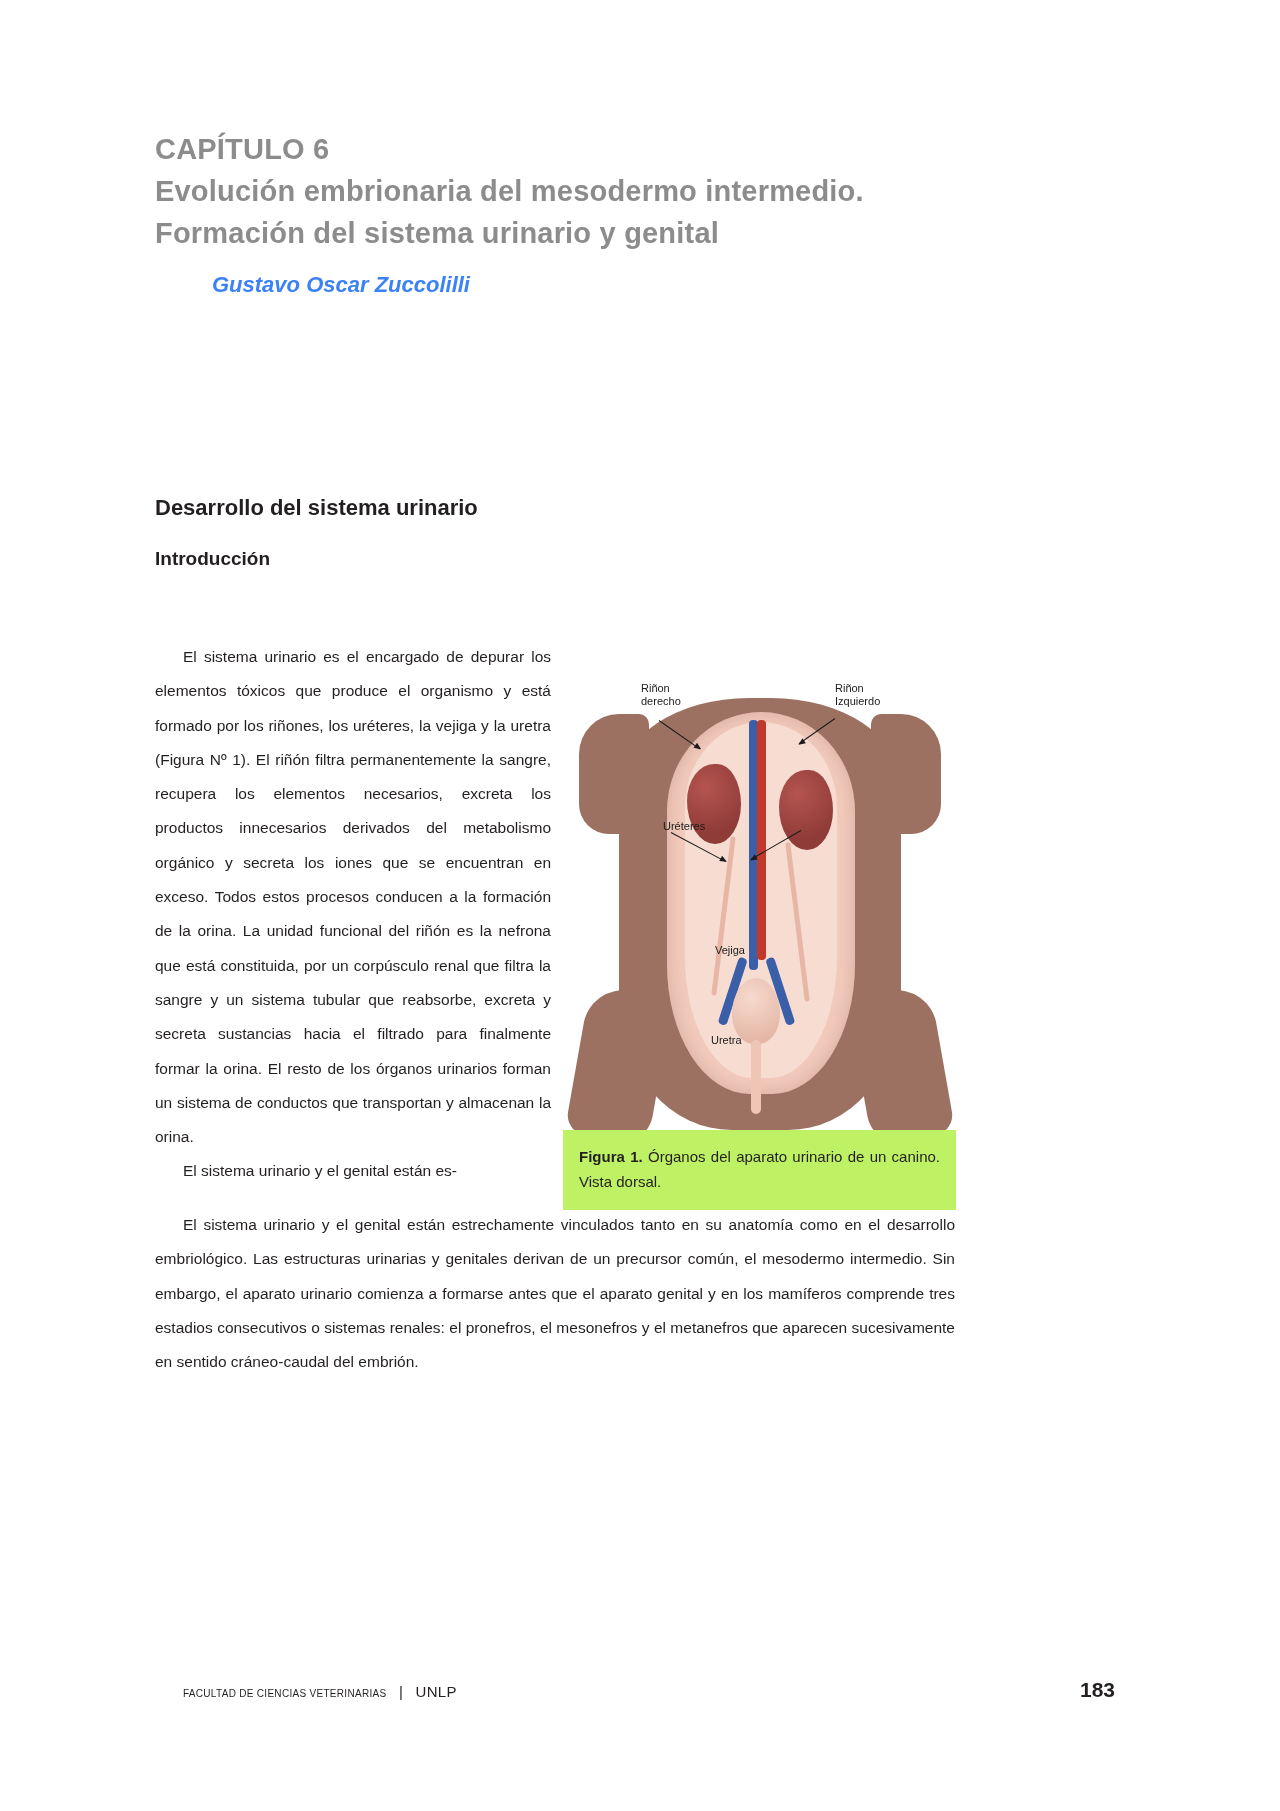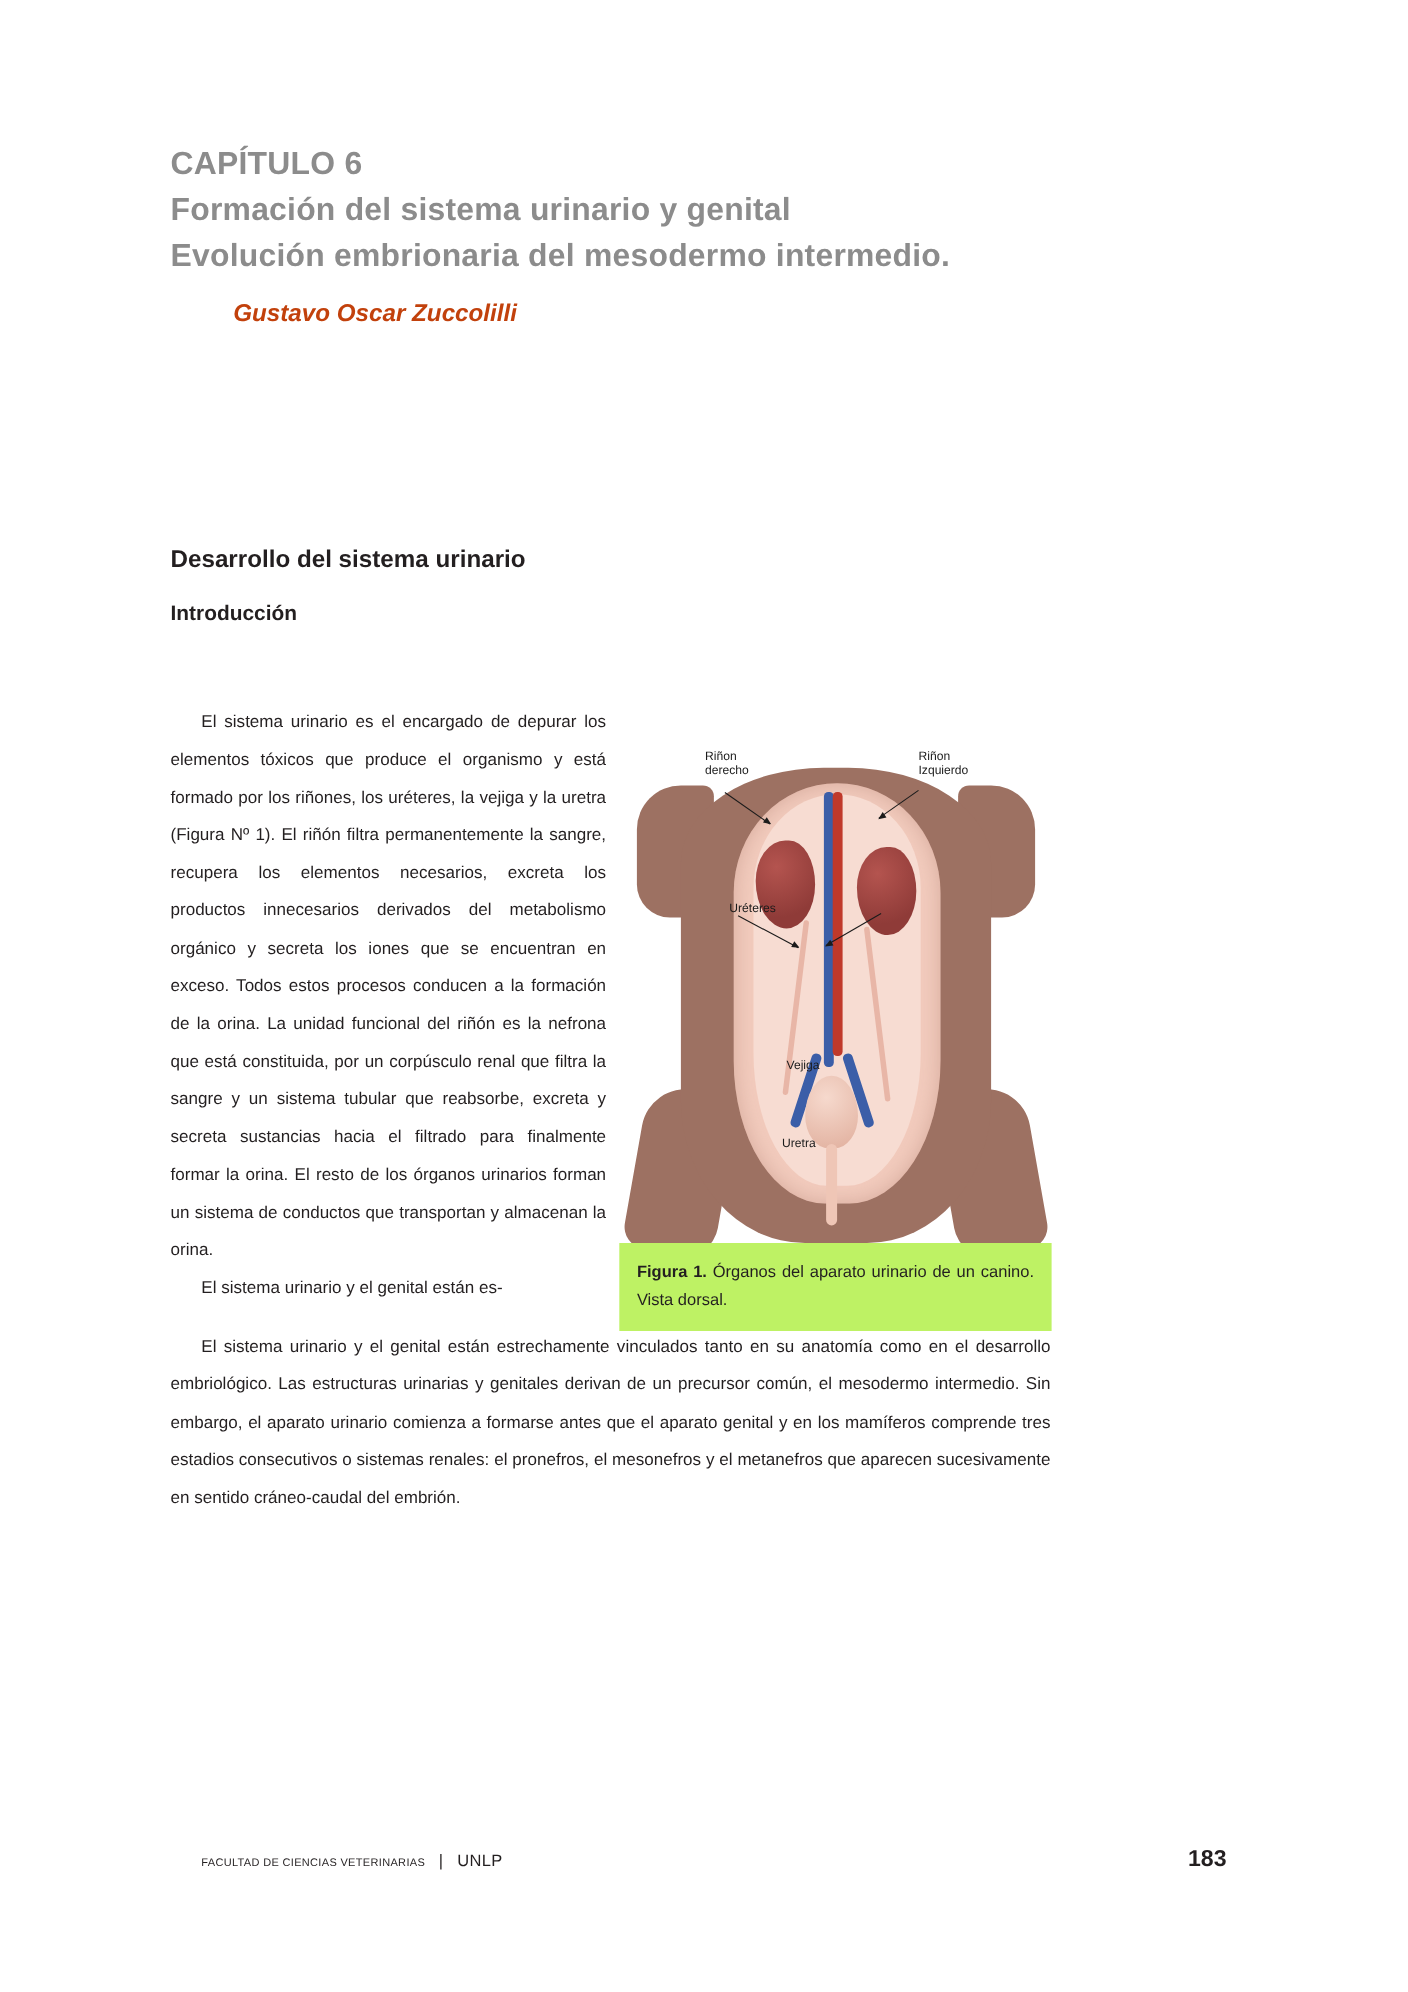--- a/index.html
+++ b/index.html
@@ -37,21 +37,21 @@
     font-weight: bold;
     letter-spacing: 0.2px;
     white-space: nowrap;
   }
   .author {
     margin-top: 18px;
     margin-left: 57px;
     font-size: 22px;
     font-weight: bold;
     font-style: italic;
-    color: #c2410c;
+    color: #3b82f6;
   }
 
   
   .h-section {
     position: absolute;
     left: 155px;
     top: 495px;
     font-size: 22px;
     font-weight: bold;
     color: #231f20;
@@ -259,22 +259,22 @@
     color: #231f20;
   }
 </style>
 </head>
 <body>
 
 <div class="page">
 
   <div class="chapter-block">
     <div class="chapter-label">CAPÍTULO 6</div>
+    <div class="chapter-title-line">Evolución embrionaria del mesodermo intermedio.</div>
     <div class="chapter-title-line">Formación del sistema urinario y genital</div>
-    <div class="chapter-title-line">Evolución embrionaria del mesodermo intermedio.</div>
     <div class="author">Gustavo Oscar Zuccolilli</div>
   </div>
 
   <div class="h-section">Desarrollo del sistema urinario</div>
   <div class="h-sub">Introducción</div>
 
   <div class="col-left">
     <p class="indent">El sistema urinario es el encargado de depurar los elementos tóxicos que produce el organismo y está formado por los riñones, los uréteres, la vejiga y la uretra (Figura Nº 1). El riñón filtra permanentemente la sangre, recupera los elementos necesarios, excreta los productos innecesarios derivados del metabolismo orgánico y secreta los iones que se encuentran en exceso. Todos estos procesos conducen a la formación de la orina. La unidad funcional del riñón es la nefrona que está constituida, por un corpúsculo renal que filtra la sangre y un sistema tubular que reabsorbe, excreta y secreta sustancias hacia el filtrado para finalmente formar la orina. El resto de los órganos urinarios forman un sistema de conductos que transportan y almacenan la orina.</p>
     <p class="indent">El sistema urinario y el genital están es-</p>
   </div>
@@ -311,21 +311,21 @@
 
         <div class="fig-label" style="left:78px; top:22px;">
           <span>Riñon</span><br>
           <span>derecho</span>
         </div>
         <div class="fig-label" style="left:272px; top:22px;">
           <span>Riñon</span><br>
           <span>Izquierdo</span>
         </div>
         <div class="fig-label" style="left:60px; top:160px;margin-left:40px;">Uréteres</div>
-        <div class="fig-label" style="left:152px; top:284px;margin-top:19px;">Vejiga</div>
+        <div class="fig-label" style="left:152px; top:284px;">Vejiga</div>
         <div class="fig-label" style="left:148px; top:374px;">Uretra</div>
       </div>
     </div>
     <div class="fig-caption">
       <b>Figura 1.</b>
       <span>Órganos del aparato urinario de un canino. Vista dorsal.</span>
     </div>
   </div>
 
   <div class="full-width">

